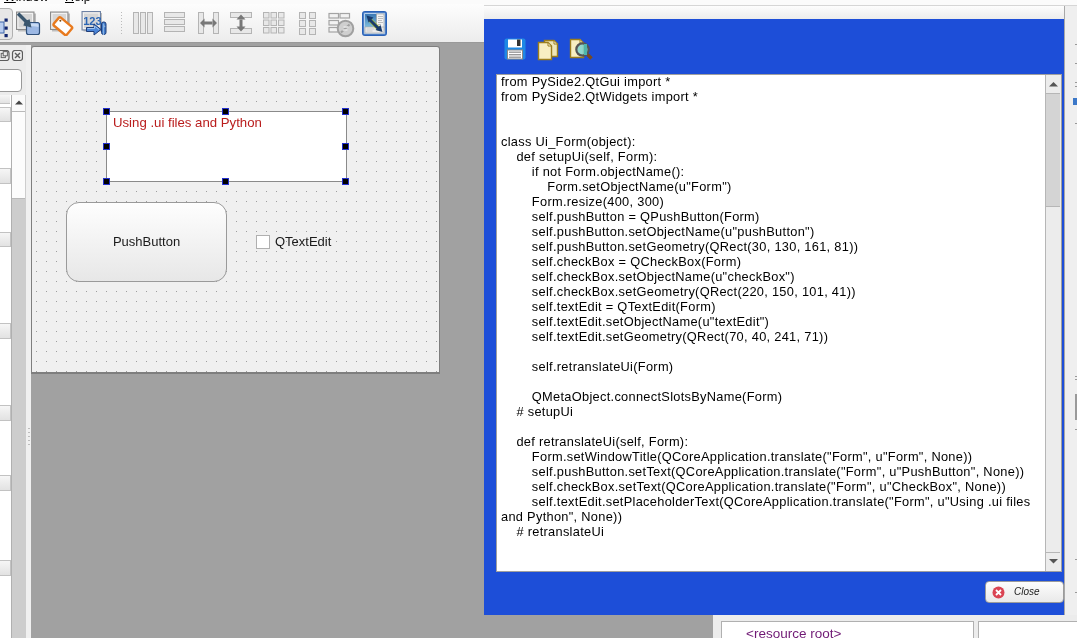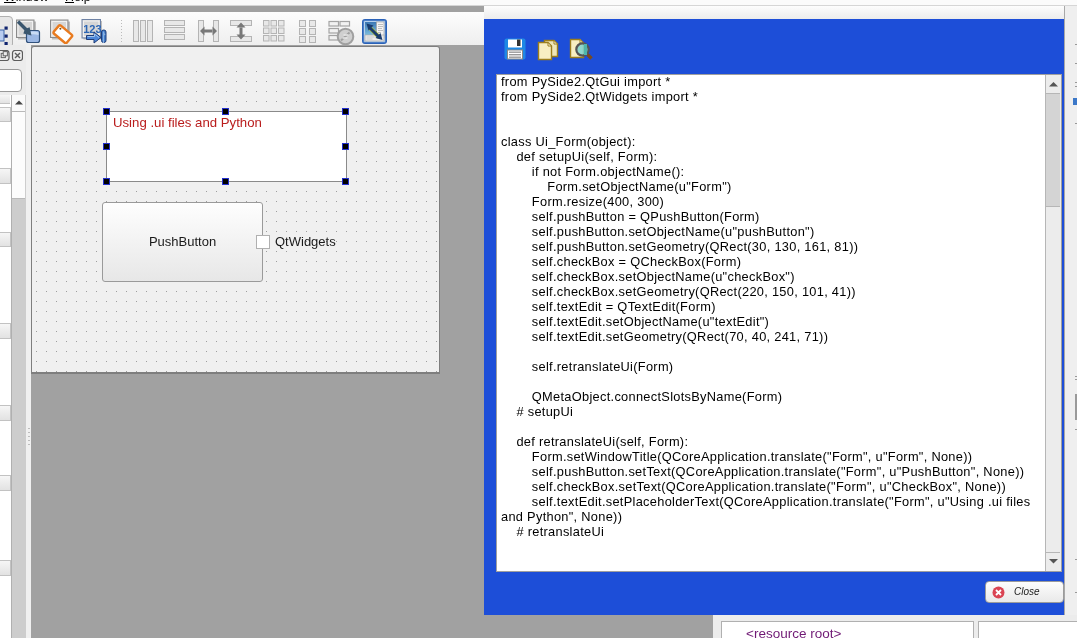--- a/index.html
+++ b/index.html
@@ -8,21 +8,21 @@
   .abs{position:absolute;}
 </style>
 </head>
 <body>
 
 <div class="abs" id="menubar" style="left:0;top:0;width:1077px;height:5px;background:#fbfbfb;border-bottom:1px solid #d6d6d6;overflow:hidden;">
   <div class="abs" style="left:4px;top:-10px;font-size:12.5px;color:#000;"><span style="text-decoration:underline">W</span>indow</div>
   <div class="abs" style="left:65px;top:-10px;font-size:12.5px;color:#000;"><span style="text-decoration:underline">H</span>elp</div>
 </div>
 
-<div class="abs" id="toolbar" style="left:0;top:12px;width:484px;height:38px;background:linear-gradient(#fdfdfd,#ececec);border-bottom:1px solid #999;">
+<div class="abs" id="toolbar" style="left:0;top:4px;width:484px;height:38px;background:linear-gradient(#fdfdfd,#ececec);border-bottom:1px solid #999;">
 
   <div class="abs" style="left:-7px;top:4px;width:18px;height:30px;background:#e7e7e7;border:1px solid #b0b0b0;border-radius:4px;"></div>
   <svg class="abs" style="left:0px;top:8px;" width="12" height="26" viewBox="0 0 12 26">
     <rect x="-4" y="10" width="8" height="11" fill="#b9cdf0" stroke="#3c64a8"></rect>
     <rect x="4.5" y="6.5" width="3.2" height="3.2" fill="#10246e"></rect>
     <rect x="4.5" y="14.5" width="3.2" height="3.2" fill="#10246e"></rect>
     <rect x="4.5" y="22" width="3.2" height="3.2" fill="#10246e"></rect>
   </svg>
 
   <svg class="abs" style="left:14px;top:6px;" width="27" height="26" viewBox="0 0 27 26">
@@ -198,24 +198,24 @@
 
     <div class="abs" style="left:71px;top:37px;width:5px;height:5px;background:#000;border:1px solid #2330cd;"></div>
     <div class="abs" style="left:190px;top:37px;width:5px;height:5px;background:#000;border:1px solid #2330cd;"></div>
     <div class="abs" style="left:310px;top:37px;width:5px;height:5px;background:#000;border:1px solid #2330cd;"></div>
     <div class="abs" style="left:71px;top:72px;width:5px;height:5px;background:#000;border:1px solid #2330cd;"></div>
     <div class="abs" style="left:310px;top:72px;width:5px;height:5px;background:#000;border:1px solid #2330cd;"></div>
     <div class="abs" style="left:71px;top:107px;width:5px;height:5px;background:#000;border:1px solid #2330cd;"></div>
     <div class="abs" style="left:190px;top:107px;width:5px;height:5px;background:#000;border:1px solid #2330cd;"></div>
     <div class="abs" style="left:310px;top:107px;width:5px;height:5px;background:#000;border:1px solid #2330cd;"></div>
 
-    <div class="abs" style="left:34px;top:131px;width:159px;height:78px;background:linear-gradient(#fefefe,#e7e7e7);border:1px solid #9a9a9a;border-radius:3px;text-align:center;line-height:78px;font-size:13px;color:#1a1a1a;margin-left:36px;">PushButton</div>
+    <div class="abs" style="left:34px;top:131px;width:159px;height:78px;background:linear-gradient(#fefefe,#e7e7e7);border:1px solid #9a9a9a;border-radius:13px;text-align:center;line-height:78px;font-size:13px;color:#1a1a1a;">PushButton</div>
 
     <div class="abs" style="left:224px;top:164px;width:12px;height:12px;background:#fff;border:1px solid #b0b0b0;"></div>
-    <div class="abs" style="left:243px;top:163px;font-size:13px;color:#1a1a1a;">QtWidgets</div>
+    <div class="abs" style="left:243px;top:163px;font-size:13px;color:#1a1a1a;">QTextEdit</div>
   </div>
 </div>
 
 <div class="abs" id="dialog" style="left:484px;top:6px;width:580px;height:609px;background:#1d4ed8;">
   <div class="abs" style="left:0;top:0;width:580px;height:13px;background:linear-gradient(#fdfdfd,#ececec);"></div>
 
   <svg class="abs" style="left:20px;top:32px;" width="22" height="22" viewBox="0 0 22 22">
     <rect x="0.5" y="0.5" width="21" height="21" rx="2" fill="#1e88e5"></rect>
     <rect x="4" y="1.5" width="14" height="8" fill="#fff"></rect>
     <rect x="13" y="1.5" width="3.5" height="6.5" fill="#333"></rect>

